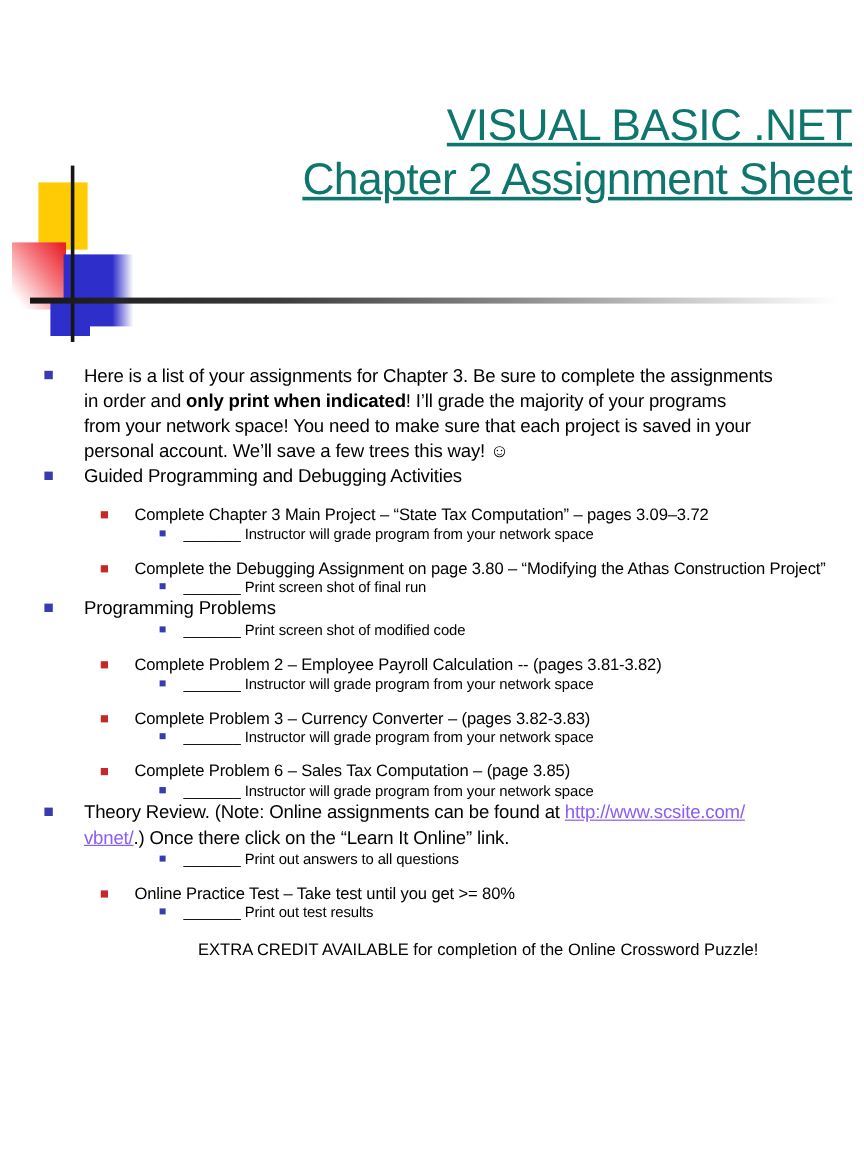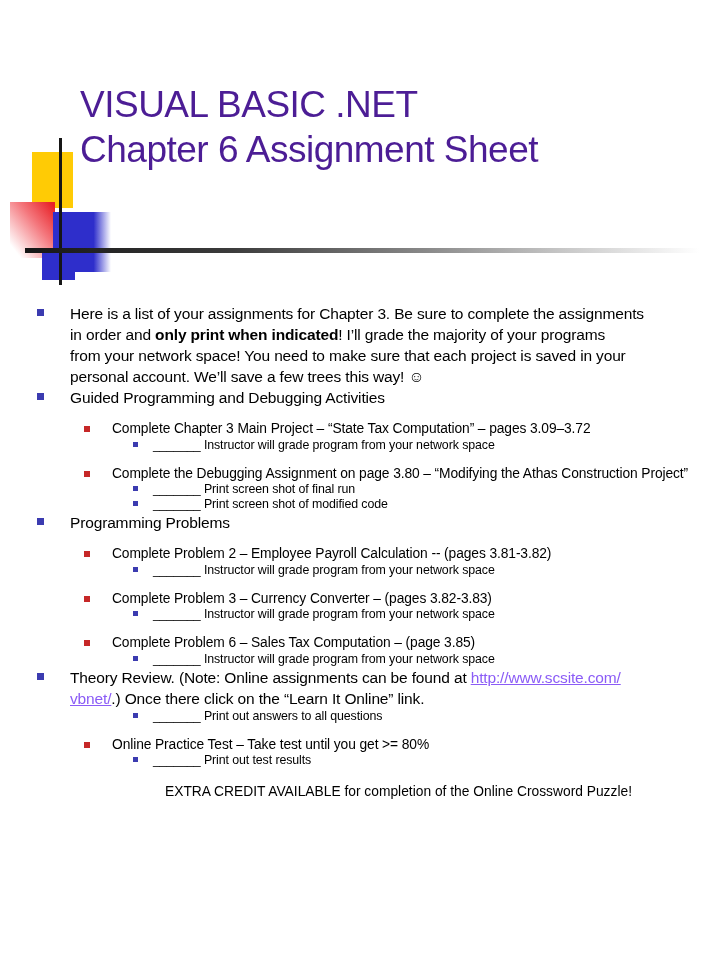--- a/index.html
+++ b/index.html
@@ -10,25 +10,26 @@
     font-family: "Liberation Sans", sans-serif;
     position: relative;
     overflow: hidden;
     color: #000;
   }
 
   
   .title-block {
     position: absolute;
     left: 80px; right: 10px; top: 82px;
-    text-align: left;
-    color: #4c1d95;
+    text-align: right;
+    color: #0f766e;
     font-size: 37px;
     line-height: 45px;
     letter-spacing: -0.5px;
+    text-decoration: underline;
   }
 
   
   .deco { position: absolute; }
   .deco-yellow { left: 32px; top: 152px; width: 41px; height: 56px; background: #ffcb05; }
   .deco-red {
     left: 10px; top: 202px; width: 45px; height: 56px;
     background: linear-gradient(to bottom left, #e82228 5%, #f4777d 40%, #ffffff 88%);
   }
   .deco-blue {
@@ -67,32 +68,32 @@
 
 <div class="deco deco-yellow"></div>
 <div class="deco deco-red"></div>
 <div class="deco deco-blue"></div>
 <div class="deco deco-blue2"></div>
 <div class="deco deco-vline"></div>
 <div class="deco deco-hline"></div>
 
 <div class="title-block">
   <div>VISUAL BASIC .NET</div>
-  <div>Chapter 6 Assignment Sheet</div>
+  <div>Chapter 2 Assignment Sheet</div>
 </div>
 
 <div class="slide-body">
     <div class="row l1"><span class="bullet b1"></span><span><span>Here is a list of your assignments for Chapter 3. Be sure to complete the assignments</span><br><span>in order and </span><span class="bold">only print when indicated</span><span>! I’ll grade the majority of your programs</span><br><span>from your network space! You need to make sure that each project is saved in your</span><br><span>personal account. We’ll save a few trees this way! ☺</span></span></div>
     <div class="row l1"><span class="bullet b1"></span><span><span>Guided Programming and Debugging Activities</span></span></div>
     <div class="row l2"><span class="bullet b2"></span><span><span>Complete Chapter 3 Main Project – “State Tax Computation” – pages 3.09–3.72</span></span></div>
     <div class="row l3"><span class="bullet b3"></span><span><span>_______ Instructor will grade program from your network space</span></span></div>
     <div class="row l2"><span class="bullet b2"></span><span><span>Complete the Debugging Assignment on page 3.80 – “Modifying the Athas Construction Project”</span></span></div>
     <div class="row l3"><span class="bullet b3"></span><span><span>_______ Print screen shot of final run</span></span></div>
+    <div class="row l1"><span class="bullet b1"></span><span><span>Programming Problems</span></span></div>
     <div class="row l3"><span class="bullet b3"></span><span><span>_______ Print screen shot of modified code</span></span></div>
-    <div class="row l1"><span class="bullet b1"></span><span><span>Programming Problems</span></span></div>
     <div class="row l2"><span class="bullet b2"></span><span><span>Complete Problem 2 – Employee Payroll Calculation -- (pages 3.81-3.82)</span></span></div>
     <div class="row l3"><span class="bullet b3"></span><span><span>_______ Instructor will grade program from your network space</span></span></div>
     <div class="row l2"><span class="bullet b2"></span><span><span>Complete Problem 3 – Currency Converter – (pages 3.82-3.83)</span></span></div>
     <div class="row l3"><span class="bullet b3"></span><span><span>_______ Instructor will grade program from your network space</span></span></div>
     <div class="row l2"><span class="bullet b2"></span><span><span>Complete Problem 6 – Sales Tax Computation – (page 3.85)</span></span></div>
     <div class="row l3"><span class="bullet b3"></span></div>
     <div class="row l3"><span class="bullet b3"></span><span><span>_______ Instructor will grade program from your network space</span></span></div>
     <div class="row l1"><span class="bullet b1"></span><span><span>Theory Review. (Note: Online assignments can be found at </span><span class="link">http://www.scsite.com/</span><br><span class="link">vbnet/</span><span>.) Once there click on the “Learn It Online” link.</span></span></div>
     <div class="row l3"><span class="bullet b3"></span><span><span>_______ Print out answers to all questions</span></span></div>
     <div class="row l2"><span class="bullet b2"></span><span><span>Online Practice Test – Take test until you get &gt;= 80%</span></span></div>

